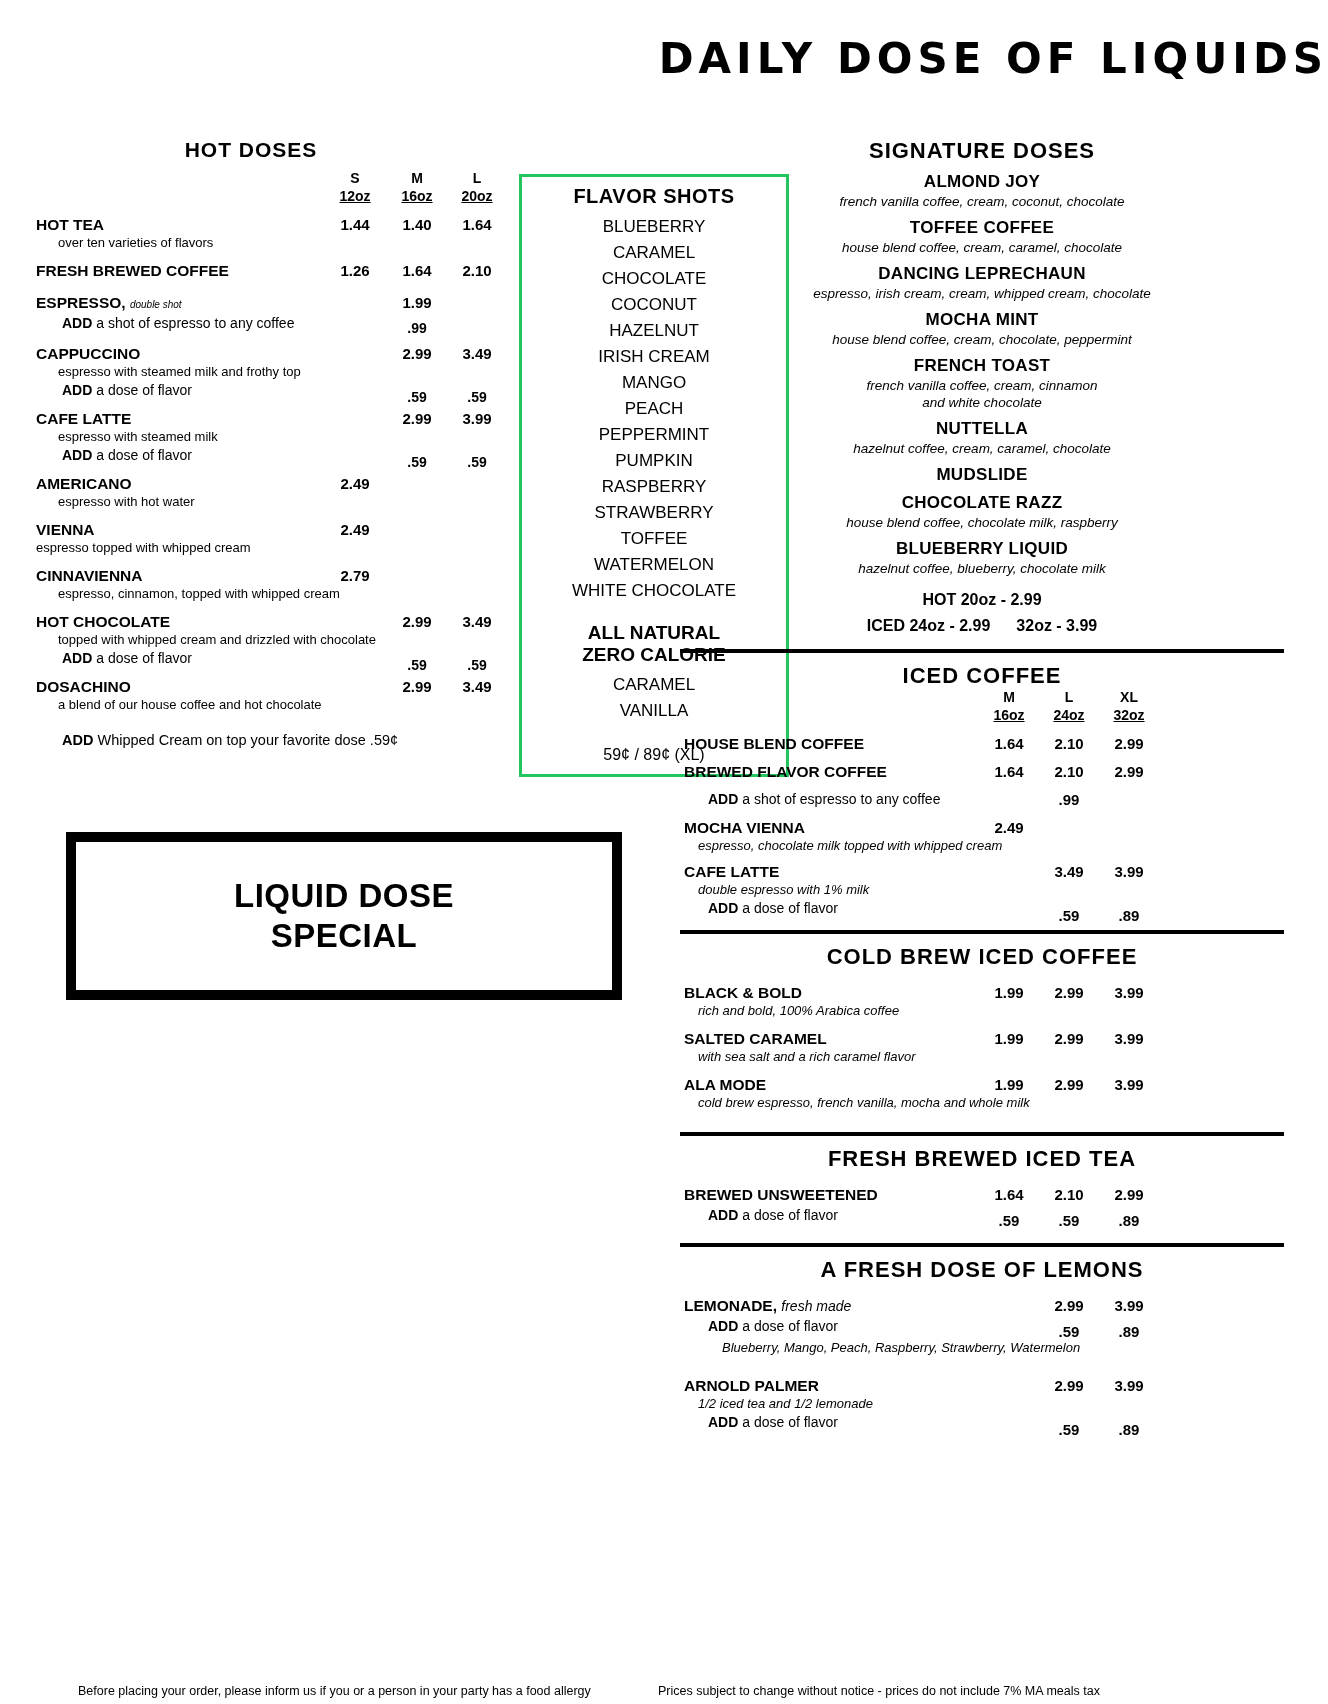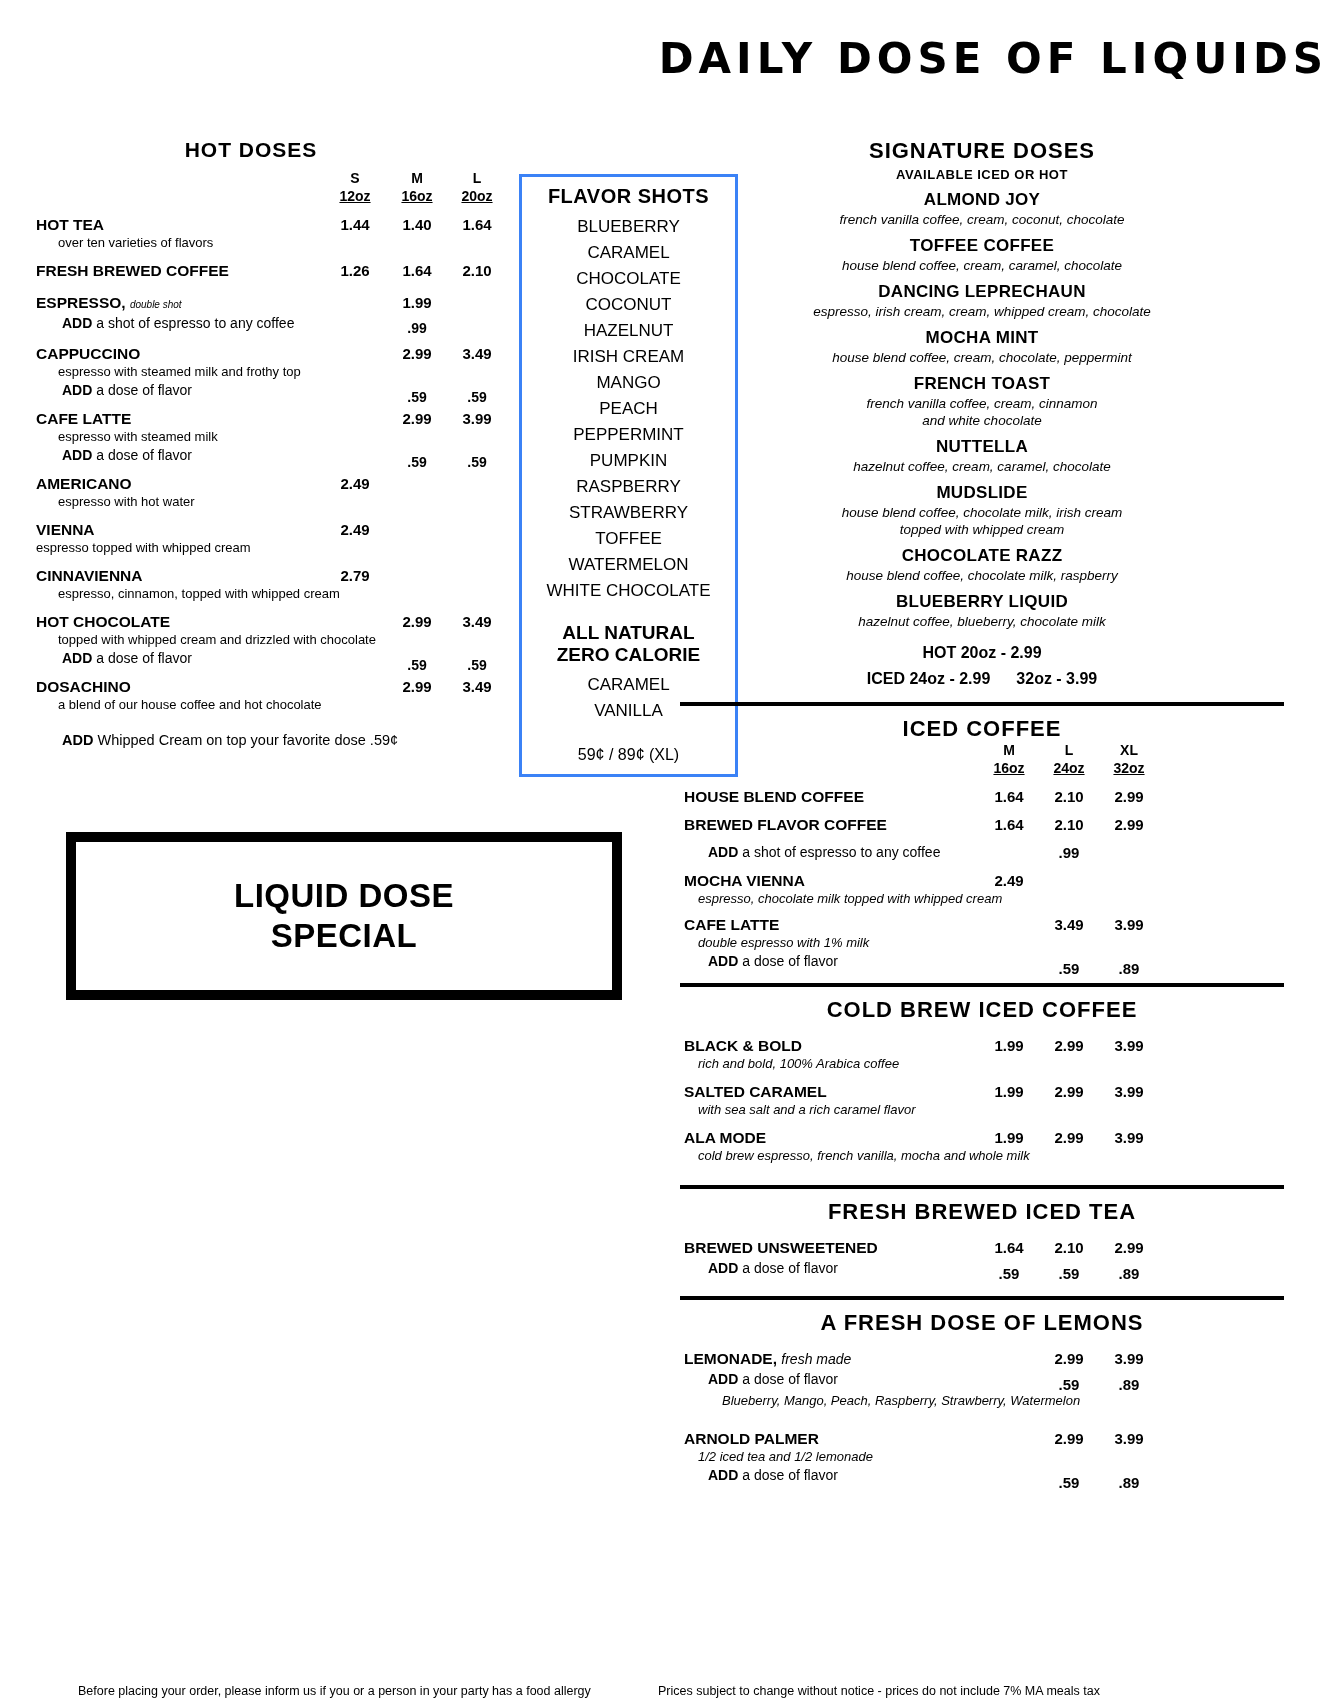--- a/index.html
+++ b/index.html
@@ -111,22 +111,22 @@
     margin-top: 20px;
     margin-left: 26px;
     font-size: 14.5px;
   }
 
   
   .flavor-box {
     position: absolute;
     left: 519px;
     top: 140px;
-    width: 219px;
-    border: 3px solid #3b82f6;
+    width: 270px;
+    border: 3px solid #22c55e;
     padding: 8px 6px 10px 6px;
     box-sizing: border-box;
     text-align: center;
   }
   .flavor-title {
     font-weight: bold;
     font-size: 20px;
     letter-spacing: 0.5px;
     margin-bottom: 6px;
   }
@@ -401,21 +401,20 @@
   </div>
 
   <div class="special-box">
     <div>LIQUID DOSE</div>
     <div>SPECIAL</div>
   </div>
 
   <div class="right">
 
     <div class="sig-head">SIGNATURE DOSES</div>
-    <div class="sig-sub">AVAILABLE ICED OR HOT</div>
 
     <div class="sig-item">
       <div class="sig-name">ALMOND JOY</div>
       <div class="sig-desc">french vanilla coffee, cream, coconut, chocolate</div>
     </div>
     <div class="sig-item">
       <div class="sig-name">TOFFEE COFFEE</div>
       <div class="sig-desc">house blend coffee, cream, caramel, chocolate</div>
     </div>
     <div class="sig-item">
@@ -430,22 +429,20 @@
       <div class="sig-name">FRENCH TOAST</div>
       <div class="sig-desc" style="white-space:pre-line;">french vanilla coffee, cream, cinnamon
 and white chocolate</div>
     </div>
     <div class="sig-item">
       <div class="sig-name">NUTTELLA</div>
       <div class="sig-desc">hazelnut coffee, cream, caramel, chocolate</div>
     </div>
     <div class="sig-item">
       <div class="sig-name">MUDSLIDE</div>
-      <div class="sig-desc" style="white-space:pre-line;">house blend coffee, chocolate milk, irish cream
-topped with whipped cream</div>
     </div>
     <div class="sig-item">
       <div class="sig-name">CHOCOLATE RAZZ</div>
       <div class="sig-desc">house blend coffee, chocolate milk, raspberry</div>
     </div>
     <div class="sig-item">
       <div class="sig-name">BLUEBERRY LIQUID</div>
       <div class="sig-desc">hazelnut coffee, blueberry, chocolate milk</div>
     </div>
 

